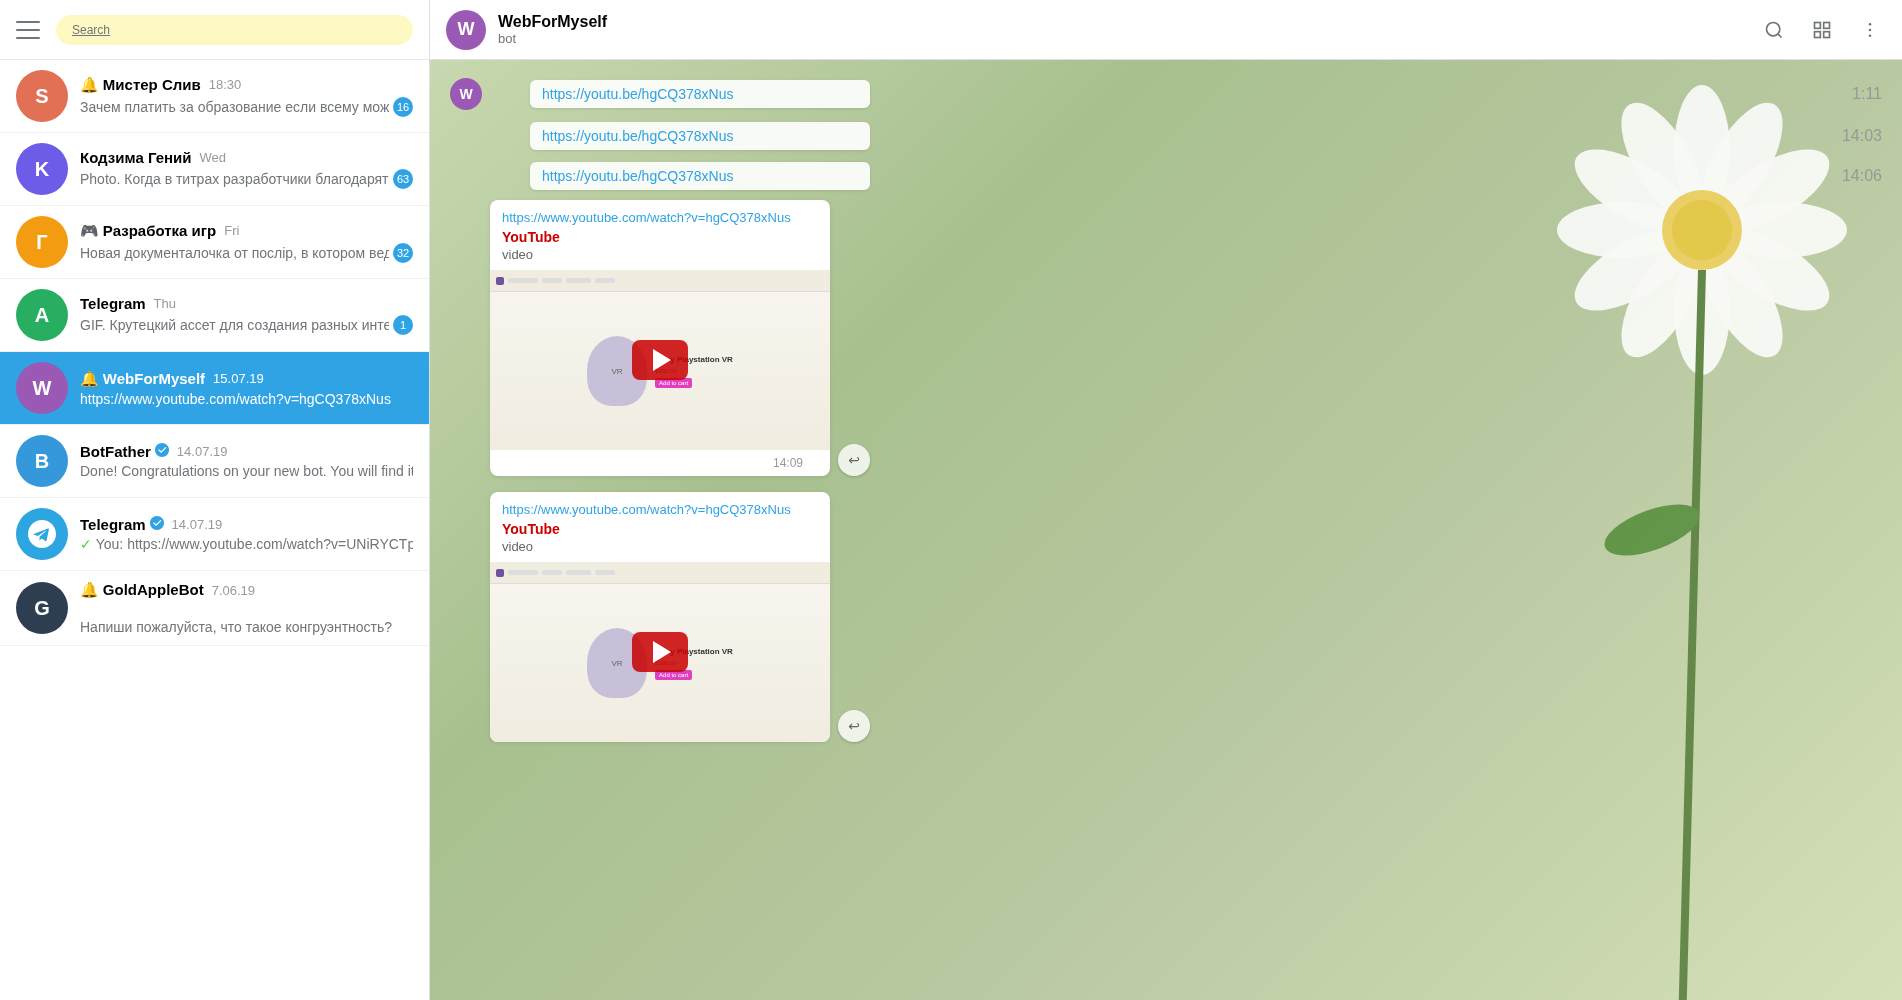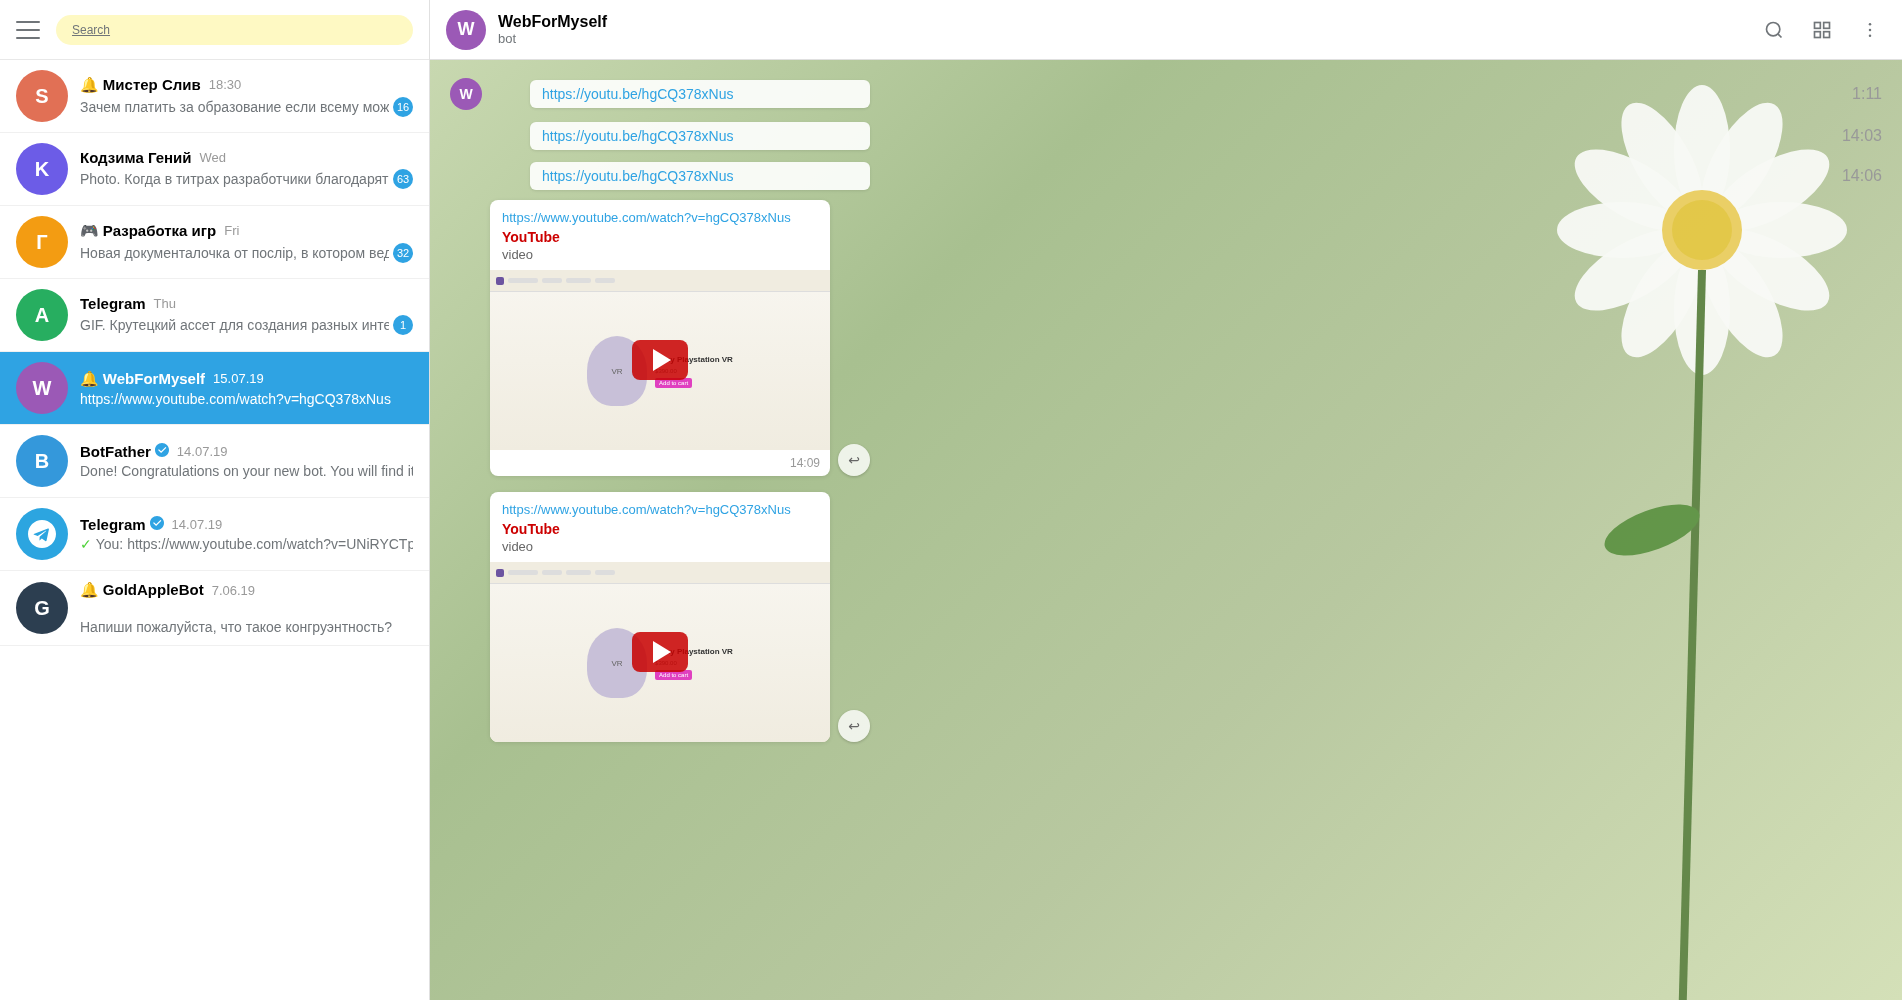--- a/index.html
+++ b/index.html
@@ -53,21 +53,21 @@
 
     
     .youtube-card { background: #fff; border-radius: 8px; overflow: hidden; width: 340px; box-shadow: 0 1px 4px rgba(0,0,0,0.1); margin-left: 40px; }
     .yt-link { color: #2fa3e3; font-size: 13px; padding: 10px 12px 4px; display: block; text-decoration: none; cursor: pointer; }
     .yt-title { color: #c00; font-weight: 600; font-size: 14px; padding: 0 12px 2px; }
     .yt-subtitle { color: #666; font-size: 13px; padding: 0 12px 8px; }
     .yt-thumbnail { width: 100%; height: 180px; background: #e8e4d0; display: flex; align-items: center; justify-content: center; position: relative; overflow: hidden; }
     .yt-thumb-content { width: 100%; height: 100%; background: linear-gradient(135deg, #f5f0e0, #e8e0c8); display: flex; align-items: center; justify-content: center; }
     .play-button { width: 56px; height: 40px; background: rgba(200,0,0,0.85); border-radius: 8px; display: flex; align-items: center; justify-content: center; cursor: pointer; }
     .play-button::after { content: ''; border-left: 18px solid #fff; border-top: 11px solid transparent; border-bottom: 11px solid transparent; margin-left: 4px; }
-    .yt-meta { display: flex; justify-content: flex-end; align-items: center; padding: 6px 10px; font-size: 12px; color: #999; }
+    .yt-meta { display: flex; justify-content: flex-end; align-items: center; padding: 6px 27px; font-size: 12px; color: #999; }
     .msg-bubble-outer { display: flex; align-items: flex-end; gap: 8px; }
     .forward-btn { width: 32px; height: 32px; border-radius: 50%; background: rgba(255,255,255,0.8); display: flex; align-items: center; justify-content: center; cursor: pointer; color: #666; font-size: 14px; box-shadow: 0 1px 3px rgba(0,0,0,0.2); }
 
     
     .link-bubble { background: rgba(255,255,255,0.9); border-radius: 6px; padding: 6px 12px; font-size: 13px; display: flex; justify-content: space-between; align-items: center; margin-left: 40px; box-shadow: 0 1px 3px rgba(0,0,0,0.1); cursor: pointer; }
     .link-bubble a { color: #2fa3e3; text-decoration: none; }
     .verified-icon { color: #2fa3e3; font-size: 12px; }
   </style>
 </head>
 <body>

